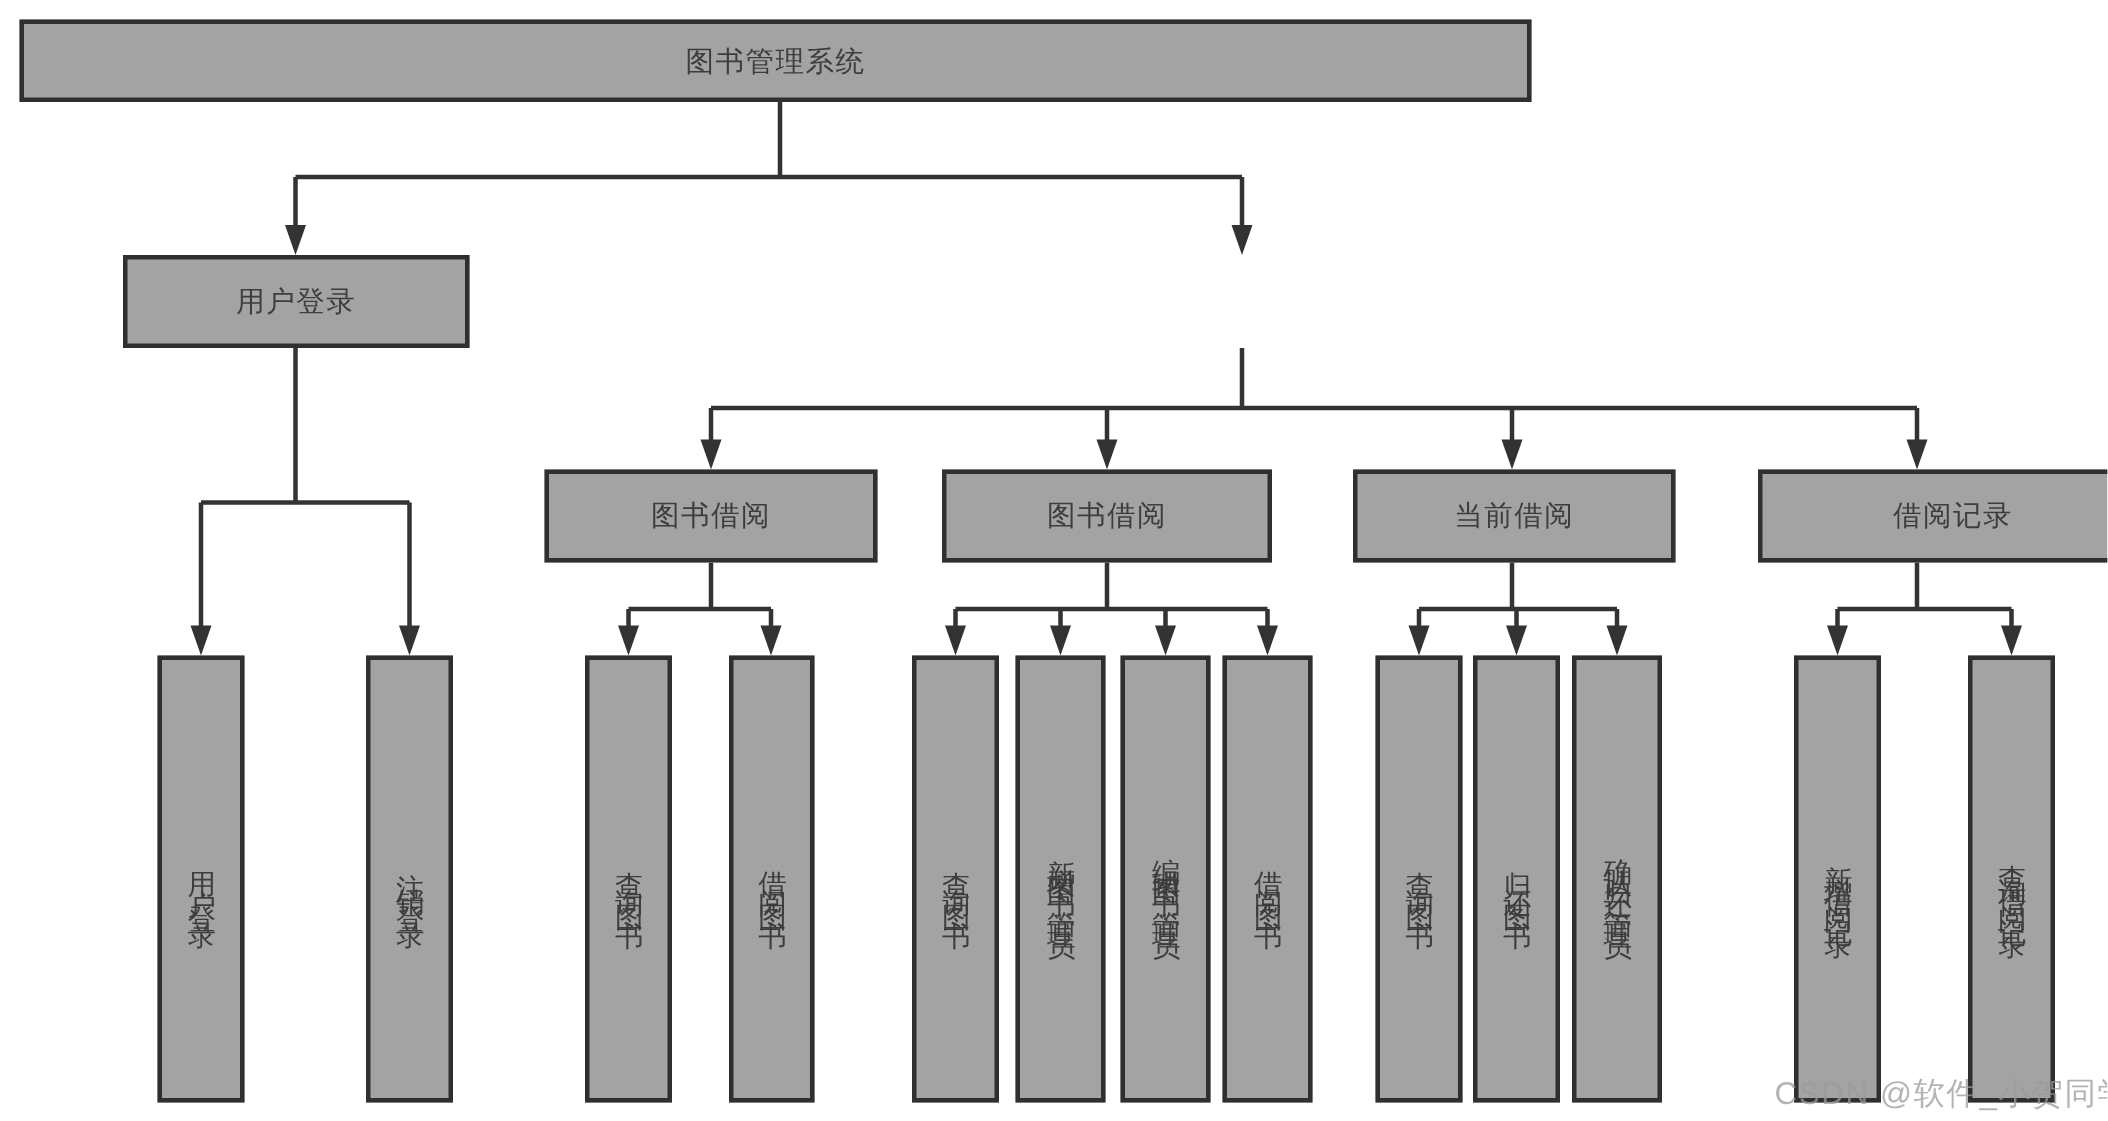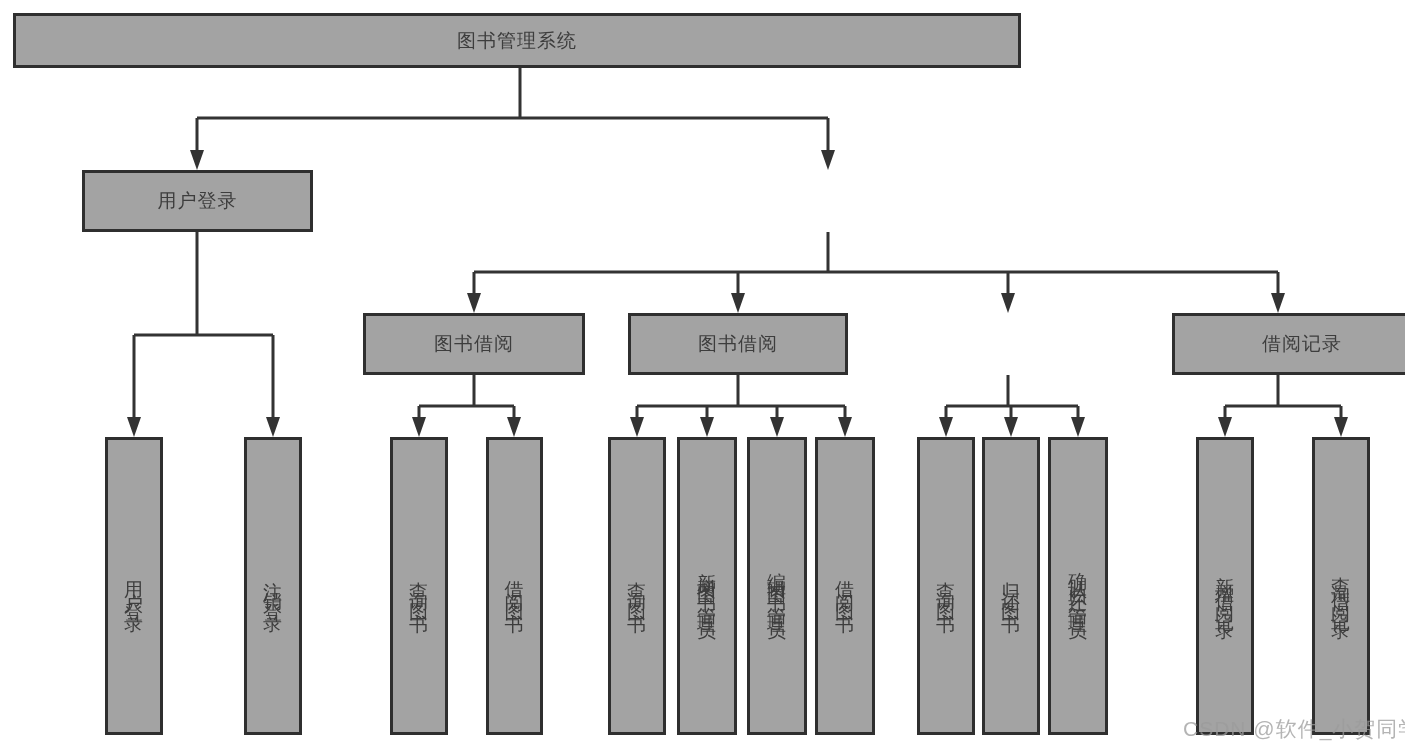--- a/index.html
+++ b/index.html
@@ -110,20 +110,21 @@
       <polygon points="1334,417 1348,417 1341,437"></polygon>
     </g>
   </svg>
 
   <div class="box hbox" style="left:13px;top:13px;width:1008px;height:55px">图书管理系统</div>
 
   <div class="box hbox" style="left:82px;top:170px;width:231px;height:62px">用户登录</div>
 
   <div class="box hbox" style="left:363px;top:313px;width:222px;height:62px">图书借阅</div>
   <div class="box hbox" style="left:628px;top:313px;width:220px;height:62px">图书借阅</div>
+  <div class="box hbox" style="left:902px;top:313px;width:215px;height:62px">当前借阅</div>
   <div class="box hbox" style="left:1172px;top:313px;width:260px;height:62px">借阅记录</div>
 
   <div class="box vbox" style="left:105px;top:437px;width:58px;height:298px">用户登录</div>
   <div class="box vbox" style="left:244px;top:437px;width:58px;height:298px">注销登录</div>
 
   <div class="box vbox" style="left:390px;top:437px;width:58px;height:298px">查询图书</div>
   <div class="box vbox" style="left:486px;top:437px;width:57px;height:298px">借阅图书</div>
 
   <div class="box vbox" style="left:608px;top:437px;width:58px;height:298px">查询图书</div>
   <div class="box vbox" style="left:677px;top:437px;width:60px;height:298px;letter-spacing:7px">新增图书（管理员）</div>

